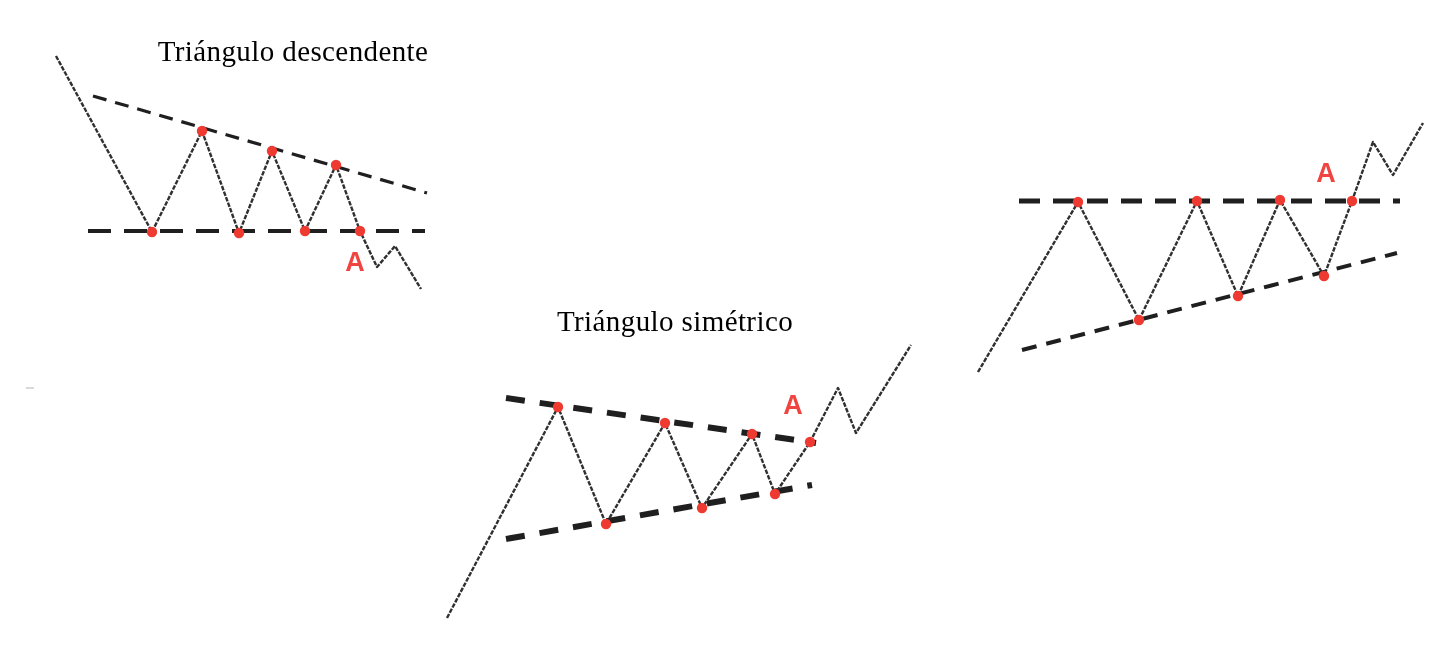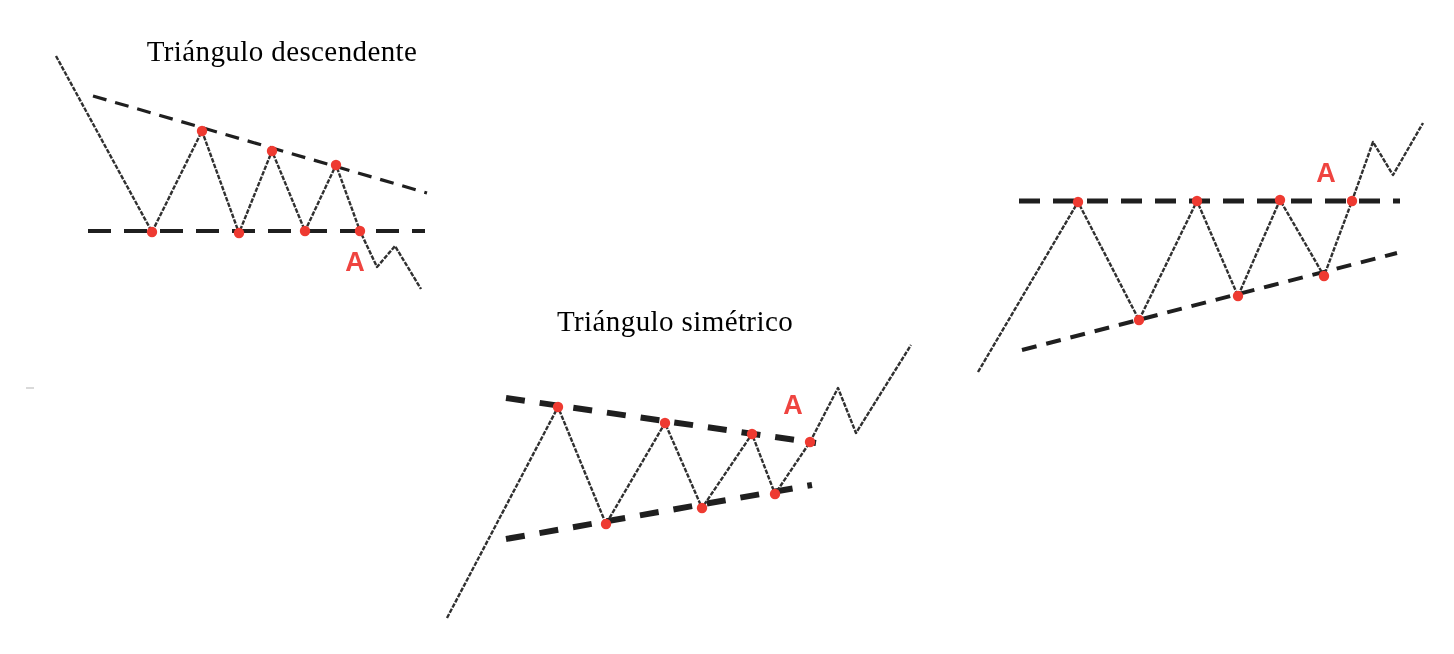--- a/index.html
+++ b/index.html
@@ -26,21 +26,21 @@
     position: absolute;
     transform: translateX(-50%);
     font-family: "Liberation Serif", serif;
     font-size: 29px;
     font-weight: normal;
     color: #000000;
     white-space: nowrap;
     letter-spacing: 0.4px;
     line-height: 1.1;
   }
-  .t-desc { left: 282px; top: 36px; }
+  .t-desc { left: 293px; top: 36px; }
   .t-sym  { left: 675px; top: 306px; }
   .t-asc  { left: 1189px; top: 41px; }
   .breakout-label {
     position: absolute;
     transform: translate(-50%, -50%);
     font-family: "Liberation Sans", sans-serif;
     font-weight: bold;
     font-size: 27px;
     color: #ef4440;
     line-height: 1;

